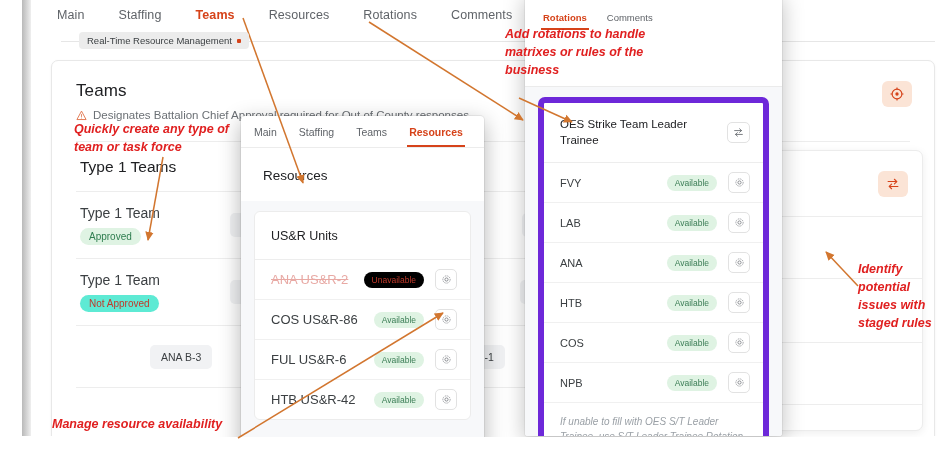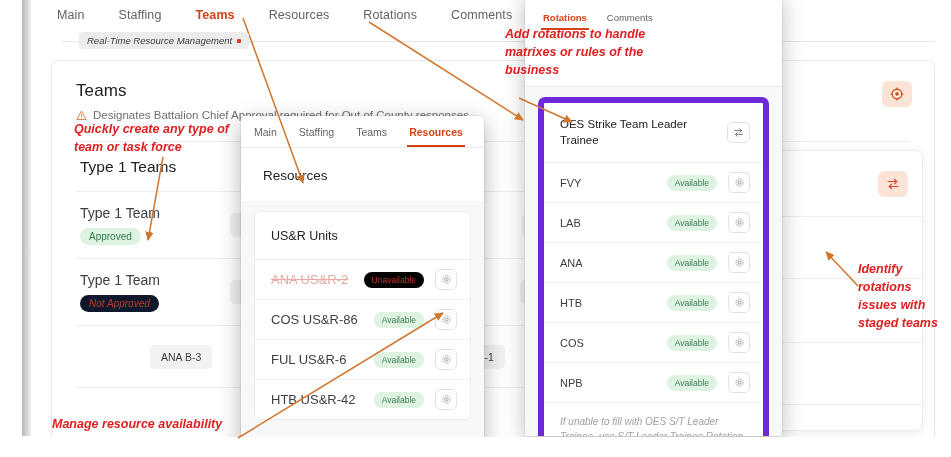--- a/index.html
+++ b/index.html
@@ -24,21 +24,21 @@
 
   
   .tabbar { display: flex; align-items: center; height: 30px; padding-left: 9px; gap: 0; }
   .tab {
     font-size: 12.5px; color: #5f6368; padding: 0 17px; height: 30px;
     display: flex; align-items: center; letter-spacing: .1px; white-space: nowrap;
   }
   .tab.active { color: #d6431a; font-weight: bold; }
 
   .breadcrumb-row {
-    position: relative; height: 22px; margin-left: 30px; margin-right: 16px; font-style: italic;
+    position: relative; height: 22px; margin-left: 30px; margin-right: 16px;
   }
   .breadcrumb-row::after {
     content: ""; position: absolute; left: 0; right: 0; top: 11px; height: 1px; background: #e6e6e6;
   }
   .crumb {
     position: relative; z-index: 2; display: inline-flex; align-items: center; gap: 5px;
     background: #ececec; border-radius: 4px; padding: 3px 8px;
     font-size: 9.5px; color: #3c4043; margin-left: 18px; white-space: nowrap;
   }
   .crumb-dot { width: 4px; height: 4px; background: #d6431a; border-radius: 1px; }
@@ -61,21 +61,21 @@
     display: flex; align-items: center; justify-content: space-between;
     padding: 13px 4px; border-bottom: 1px solid #ededed; min-height: 62px;
   }
   .team-left { display: flex; flex-direction: column; gap: 7px; }
   .team-name { font-size: 14px; color: #3c4043; }
   .pill {
     display: inline-flex; align-items: center; justify-content: center;
     font-size: 10px; border-radius: 11px; padding: 3px 9px; width: fit-content;
   }
   .pill.approved { background: #dff3e3; color: #2e7d4f; }
-  .pill.notapproved { background: #0f172a; color: #c0392b; font-style: italic; }
+  .pill.notapproved { background: #5eead4; color: #c0392b; }
   .pill.dispatched { background: #e4e5fb; color: #4a4fcf; }
   .pill.available { background: #dff3e3; color: #3a7d55; font-size: 8.5px; padding: 3px 8px; }
   .pill.unavailable { background: #000000; color: #c0392b; font-size: 8.5px; padding: 3px 8px; }
 
   .chips { display: flex; align-items: center; gap: 88px; flex: 1; margin-left: 70px; }
   .chip {
     background: #f1f2f4; border-radius: 5px; padding: 6px 11px;
     font-size: 10.5px; color: #3c4043; white-space: nowrap;
   }
   .chip.struck { text-decoration: line-through; text-decoration-color: #3c4043; }
@@ -460,17 +460,17 @@
 
     <line x1="519" y1="98" x2="572" y2="122" stroke="#d2762f" stroke-width="1.5" marker-end="url(#ah)"></line>
 
     <line x1="858" y1="286" x2="826" y2="252" stroke="#d2762f" stroke-width="1.5" marker-end="url(#ah)"></line>
   </svg>
 
   <div class="anno" style="left:74px; top:120px; width:160px;">Quickly create any type of team or task force</div>
 
   <div class="anno" style="left:505px; top:25px; width:160px;">Add rotations to handle matrixes or rules of the business</div>
 
-  <div class="anno" style="left:858px; top:260px; width:92px;">Identify rotations issues with staged teams</div>
+  <div class="anno" style="left:858px; top:260px; width:92px;">Identify potential issues with staged rules</div>
 
   <div class="anno" style="left:52px; top:415px; width:220px;">Manage resource availability</div>
 
 </div>
 
 </body></html>

